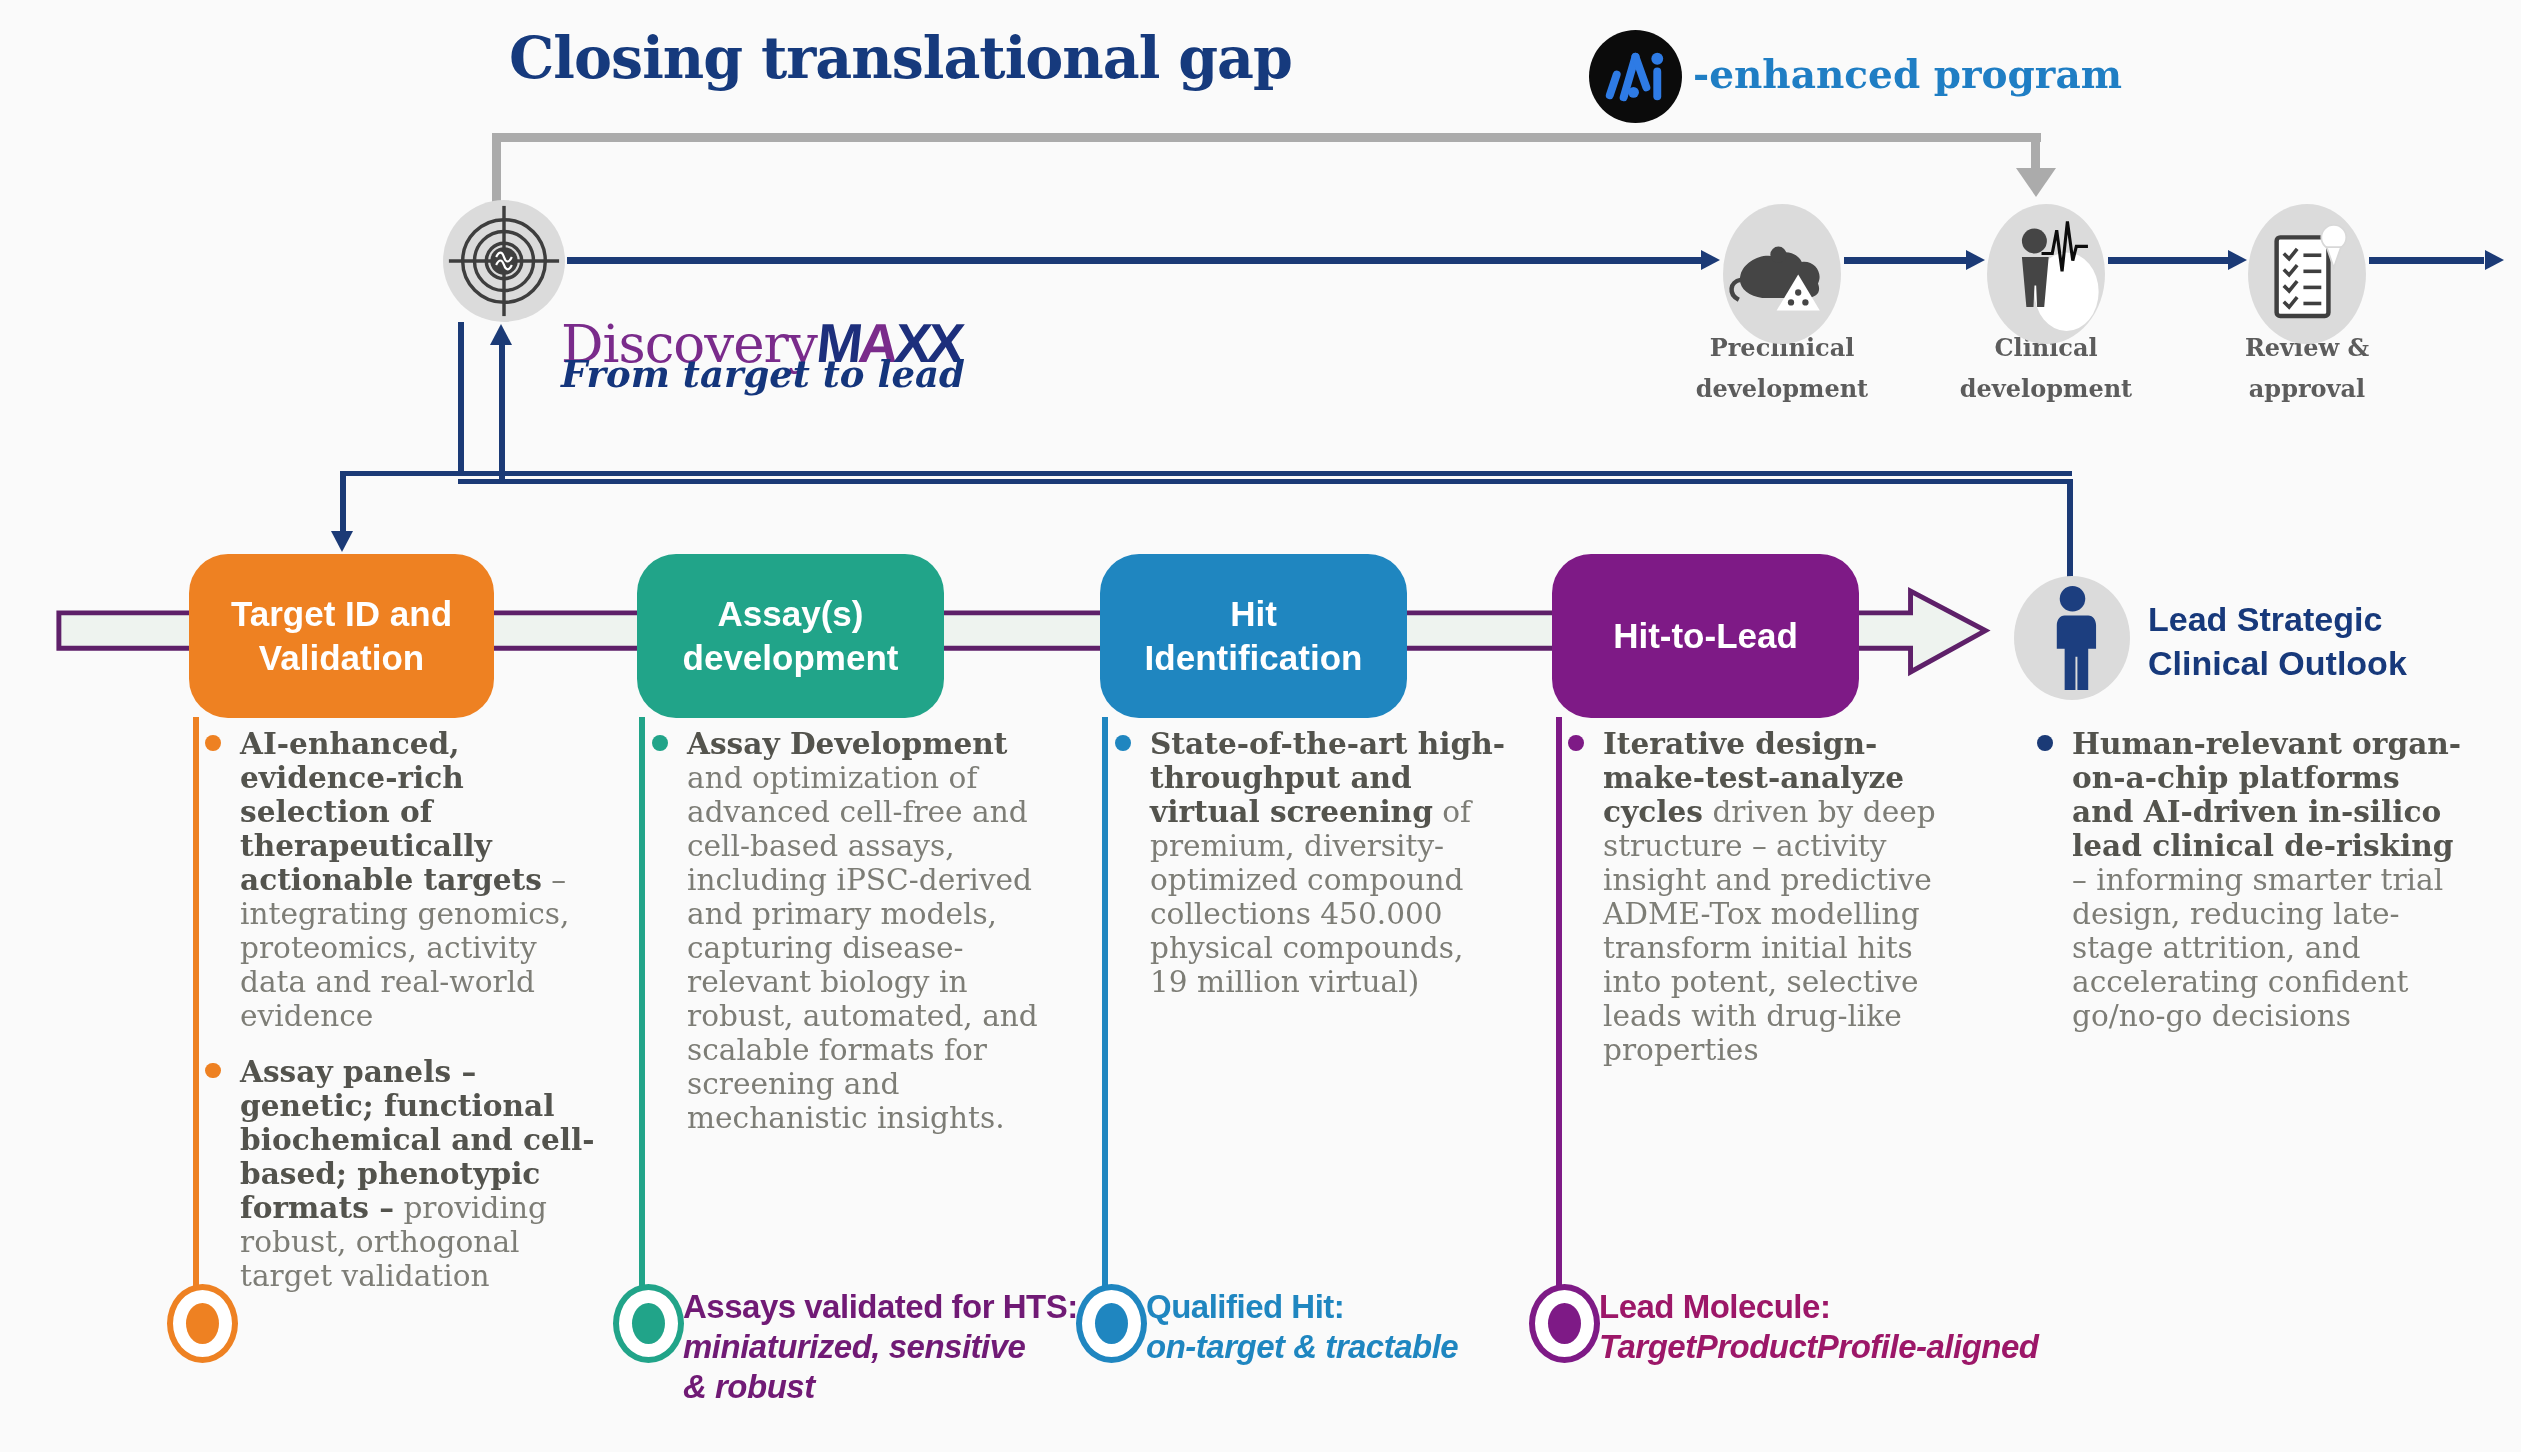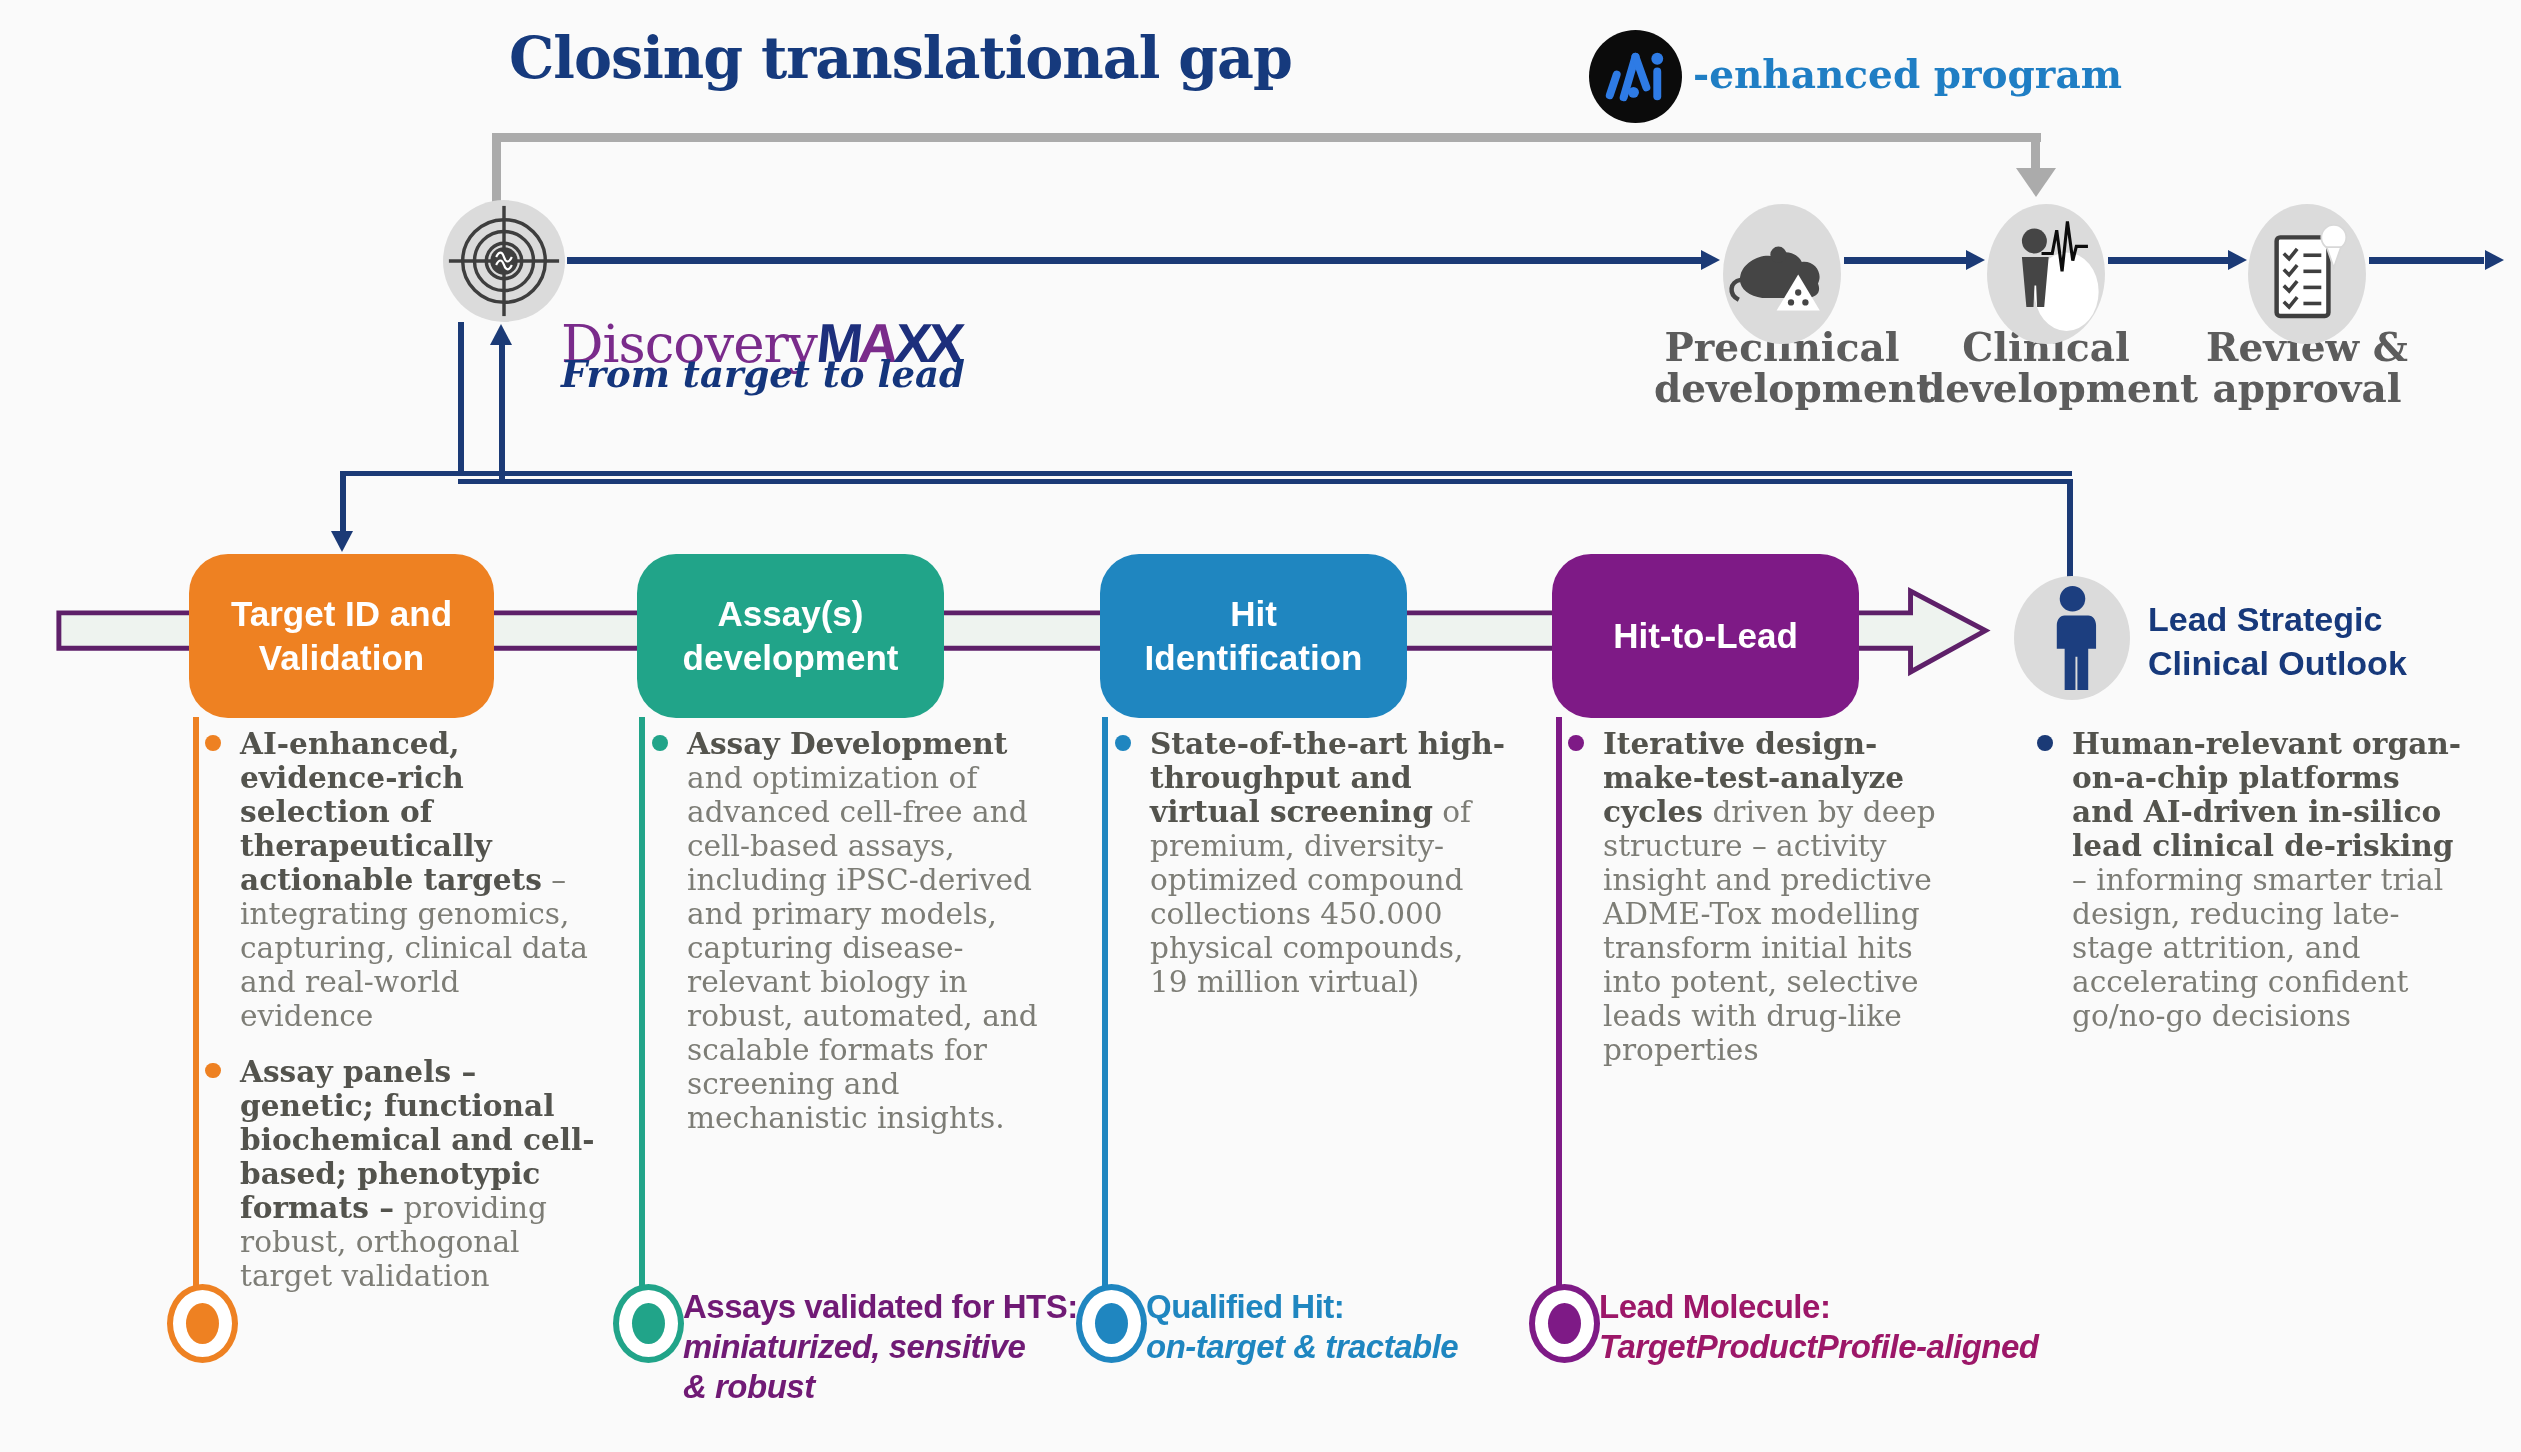--- a/index.html
+++ b/index.html
@@ -6,21 +6,21 @@
   #stage{position:relative;width:2522px;height:1453px;background:#fafafa;overflow:hidden;
          font-family:"DejaVu Serif",serif;margin-left:12px;}
   .abs{position:absolute;}
   
   .title{font-size:57px;font-weight:bold;color:#163a7d;letter-spacing:-1px;}
   .ai-label{font-size:39px;font-weight:bold;color:#1f7ec4;}
   .brand-discovery{font-size:53px;color:#7a2b8b;letter-spacing:-1px;}
   .brand-maxx{font-family:"Liberation Sans",sans-serif;font-size:55px;font-weight:800;
               letter-spacing:-3.9px;display:inline-block;transform:skewX(-6deg);}
   .brand-tagline{font-size:37px;font-weight:bold;color:#14357c;}
-  .flow-label{font-size:39px;font-weight:bold;color:#5c5c5c;text-align:center;line-height:41px;}
+  .flow-label{font-size:24px;font-weight:bold;color:#5c5c5c;text-align:center;line-height:41px;}
   .flow-label span{display:block;}
   .stage-box{border-radius:39px;display:flex;flex-direction:column;justify-content:center;
              align-items:center;color:#fff;font-family:"Liberation Sans",sans-serif;
              font-size:35px;font-weight:bold;line-height:44px;text-align:center;z-index:4;}
   .outcome-label{font-family:"Liberation Sans",sans-serif;font-size:34px;font-weight:bold;
                  color:#17397b;line-height:44px;}
   .bullets{display:flex;flex-direction:column;gap:21.7px;z-index:4;}
   .bullet{position:relative;padding-left:35px;margin:0;font-size:29.6px;line-height:34px;color:#7d7d76;}
   .bullet b{color:#53534d;}
   .bullet .dot{position:absolute;left:0;top:7.9px;width:15.8px;height:15.8px;border-radius:50%;}
@@ -196,21 +196,21 @@
     </svg>
   </div>
   <div class="abs outcome-label" style="left:2136px;top:597px;width:305px;">Lead Strategic Clinical Outlook</div>
 
   <div class="abs vline c1" style="left:181px;top:717px;height:569px;"></div>
   <div class="abs vline c2" style="left:627px;top:717px;height:569px;"></div>
   <div class="abs vline c3" style="left:1090px;top:717px;height:569px;"></div>
   <div class="abs vline c4" style="left:1544px;top:717px;height:569px;"></div>
 
   <div class="abs bullets" style="left:193px;top:727px;width:392px;">
-    <p class="bullet"><span class="dot c1"></span><b>AI-enhanced, evidence-rich selection of therapeutically actionable targets</b><span> – integrating genomics, capturing, clinical data and real-world evidence</span></p>
+    <p class="bullet"><span class="dot c1"></span><b>AI-enhanced, evidence-rich selection of therapeutically actionable targets</b><span> – integrating genomics, proteomics, activity data and real-world evidence</span></p>
     <p class="bullet"><span class="dot c1"></span><b>Assay panels – genetic; functional biochemical and cell-based; phenotypic formats –</b><span> providing robust, orthogonal target validation</span></p>
   </div>
   <div class="abs bullets" style="left:640px;top:727px;width:392px;">
     <p class="bullet"><span class="dot c2"></span><b>Assay Development</b><span> and optimization of advanced cell-free and cell-based assays, including iPSC-derived and primary models, capturing disease-relevant biology in robust, automated, and scalable formats for screening and mechanistic insights.</span></p>
   </div>
   <div class="abs bullets" style="left:1103px;top:727px;width:392px;">
     <p class="bullet"><span class="dot c3"></span><b>State-of-the-art high-throughput and virtual screening</b><span> of premium, diversity-optimized compound collections 450.000 physical compounds, 19 million virtual)</span></p>
   </div>
   <div class="abs bullets" style="left:1556px;top:727px;width:394px;">
     <p class="bullet"><span class="dot c4"></span><b>Iterative design-make-test-analyze cycles</b><span> driven by deep structure – activity insight and predictive ADME-Tox modelling transform initial hits into potent, selective leads with drug-like properties</span></p>

